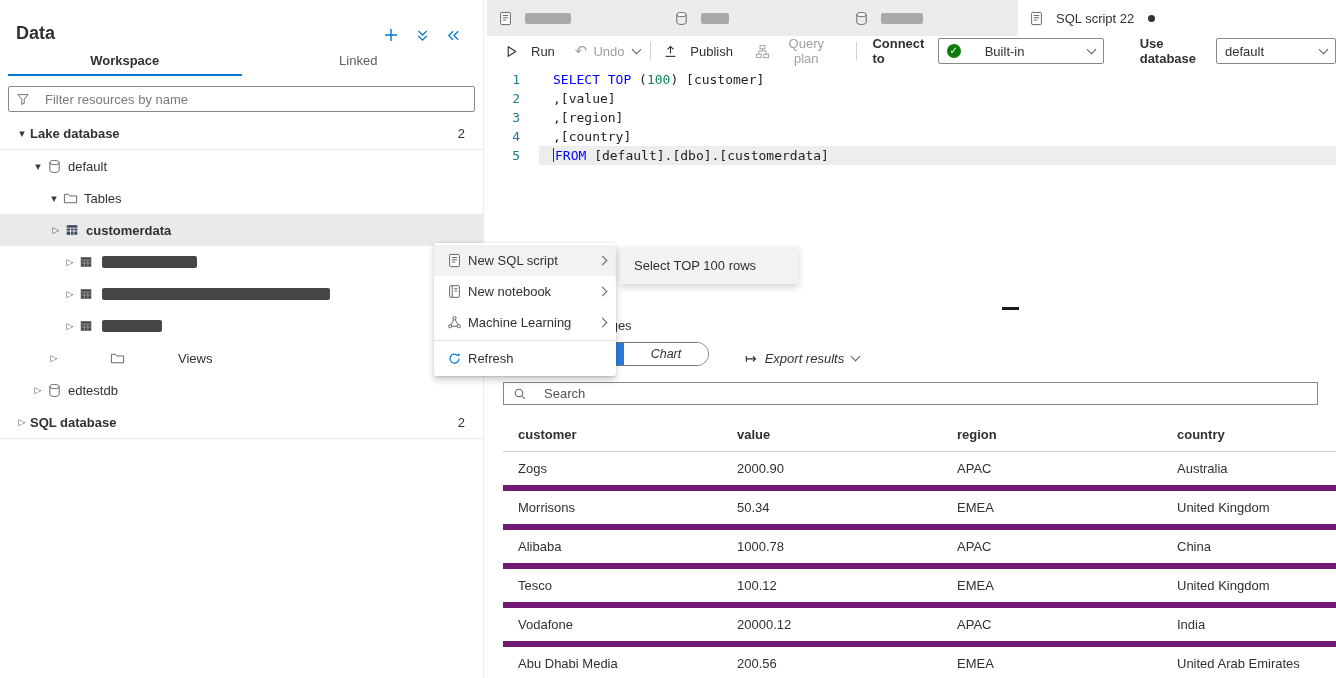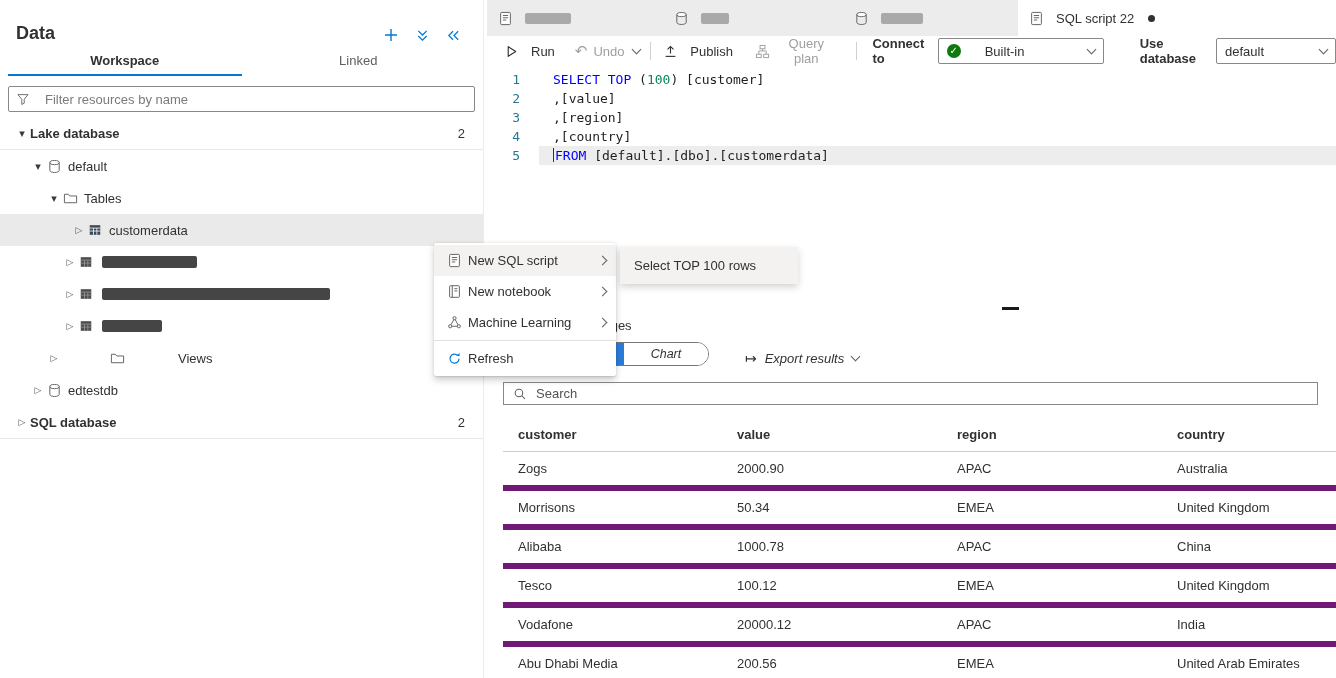--- a/index.html
+++ b/index.html
@@ -78,21 +78,21 @@
   .results{position:absolute;top:310px;left:0;right:0;bottom:0;padding-left:18px;box-sizing:border-box;}
   .rtabs{display:flex;gap:26px;margin-top:8px;height:24px;}
   .rtab{padding-bottom:5px;color:#323130;cursor:pointer;}
   .rtab.active{border-bottom:2px solid var(--accent,#0078d4);padding-bottom:3px;}
   .controls{margin-top:0;display:flex;align-items:flex-end;height:24px;font-style:italic;}
   .viewlbl{margin-right:8px;color:#323130;}
   .pill{display:flex;border:1px solid #767676;border-radius:12px;overflow:hidden;height:22px;}
   .seg{width:84px;text-align:center;line-height:22px;font-size:12.5px;background:#fff;color:#323130;cursor:pointer;}
   .seg.sel{background:var(--toggle-selected,#2b7cd9);color:#fff;}
   .export{margin-left:36px;display:flex;align-items:center;gap:8px;color:#323130;cursor:pointer;}
-  .searchbox{margin-top:16px;height:23px;border:1px solid #8a8886;display:flex;align-items:center;padding:0 8px;gap:0;width:calc(100% - 18px);box-sizing:border-box;justify-content:center;}
+  .searchbox{margin-top:16px;height:23px;border:1px solid #8a8886;display:flex;align-items:center;padding:0 8px;gap:8px;width:calc(100% - 18px);box-sizing:border-box;justify-content:center;}
   .searchbox input{border:none;outline:none;flex:1;font:13px "Liberation Sans","DejaVu Sans",sans-serif;background:transparent;color:#323130;}
   .searchbox input::placeholder{color:#55524f;}
   #rtable{margin-top:13px;}
   .trh,.trr{display:grid;grid-template-columns:219px 220px 220px 1fr;align-items:center;height:33px;}
   .trh{border-bottom:1px solid #cfcdcb;font-weight:600;}
   .trr{border-bottom:6px solid #701a75;}
   .th,.td{padding-left:15px;color:#323130;overflow:hidden;white-space:nowrap;}
 
   
   .ctx{position:absolute;left:434px;top:243px;width:182px;background:#fff;border-radius:2px;padding:2px 0;z-index:40;
@@ -166,21 +166,21 @@
         </div>
         <div class="trow" style="padding-left: 46px;">
           <span class="tw exp"></span>
           <span class="ic">
             <svg width="15" height="15" viewBox="0 0 16 16">
               <path d="M1.5 12.5v-9h4.2l1.4 1.8h7.4v7.2z" fill="#fff" stroke="#605e5c"></path>
             </svg>
           </span>
           <span class="tlabel">Tables</span>
         </div>
-        <div class="trow sel" style="padding-left: 71px;">
+        <div class="trow sel" style="padding-left: 48px; font-weight: bold;">
           <span class="tw col"></span>
           <span class="ic">
             <svg width="14" height="14" viewBox="0 0 16 16">
               <rect x="2" y="2.5" width="12" height="11" fill="#3b4a5a"></rect>
               <path d="M2 5.8h12M2 9.2h12M6.3 5.8v7.7M10.1 5.8v7.7" stroke="#fff" stroke-width="0.9" fill="none"></path>
             </svg>
           </span>
           <span class="tlabel">customerdata</span>
         </div>
         <div class="trow" style="padding-left: 62px;">

